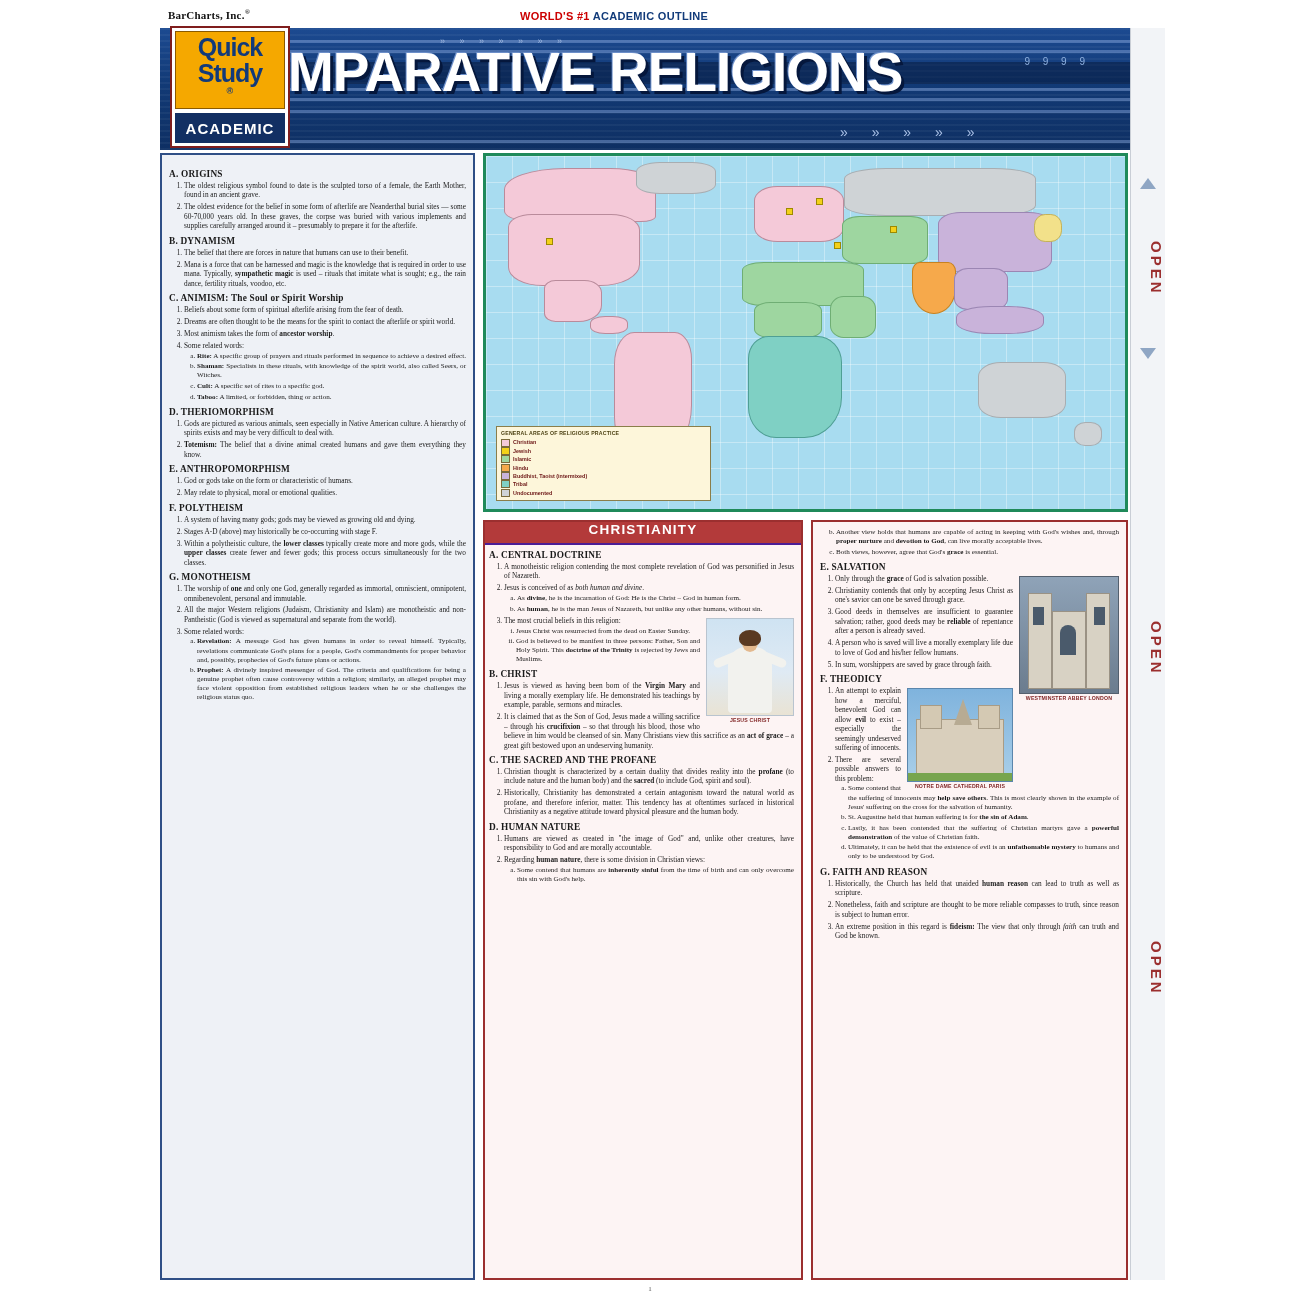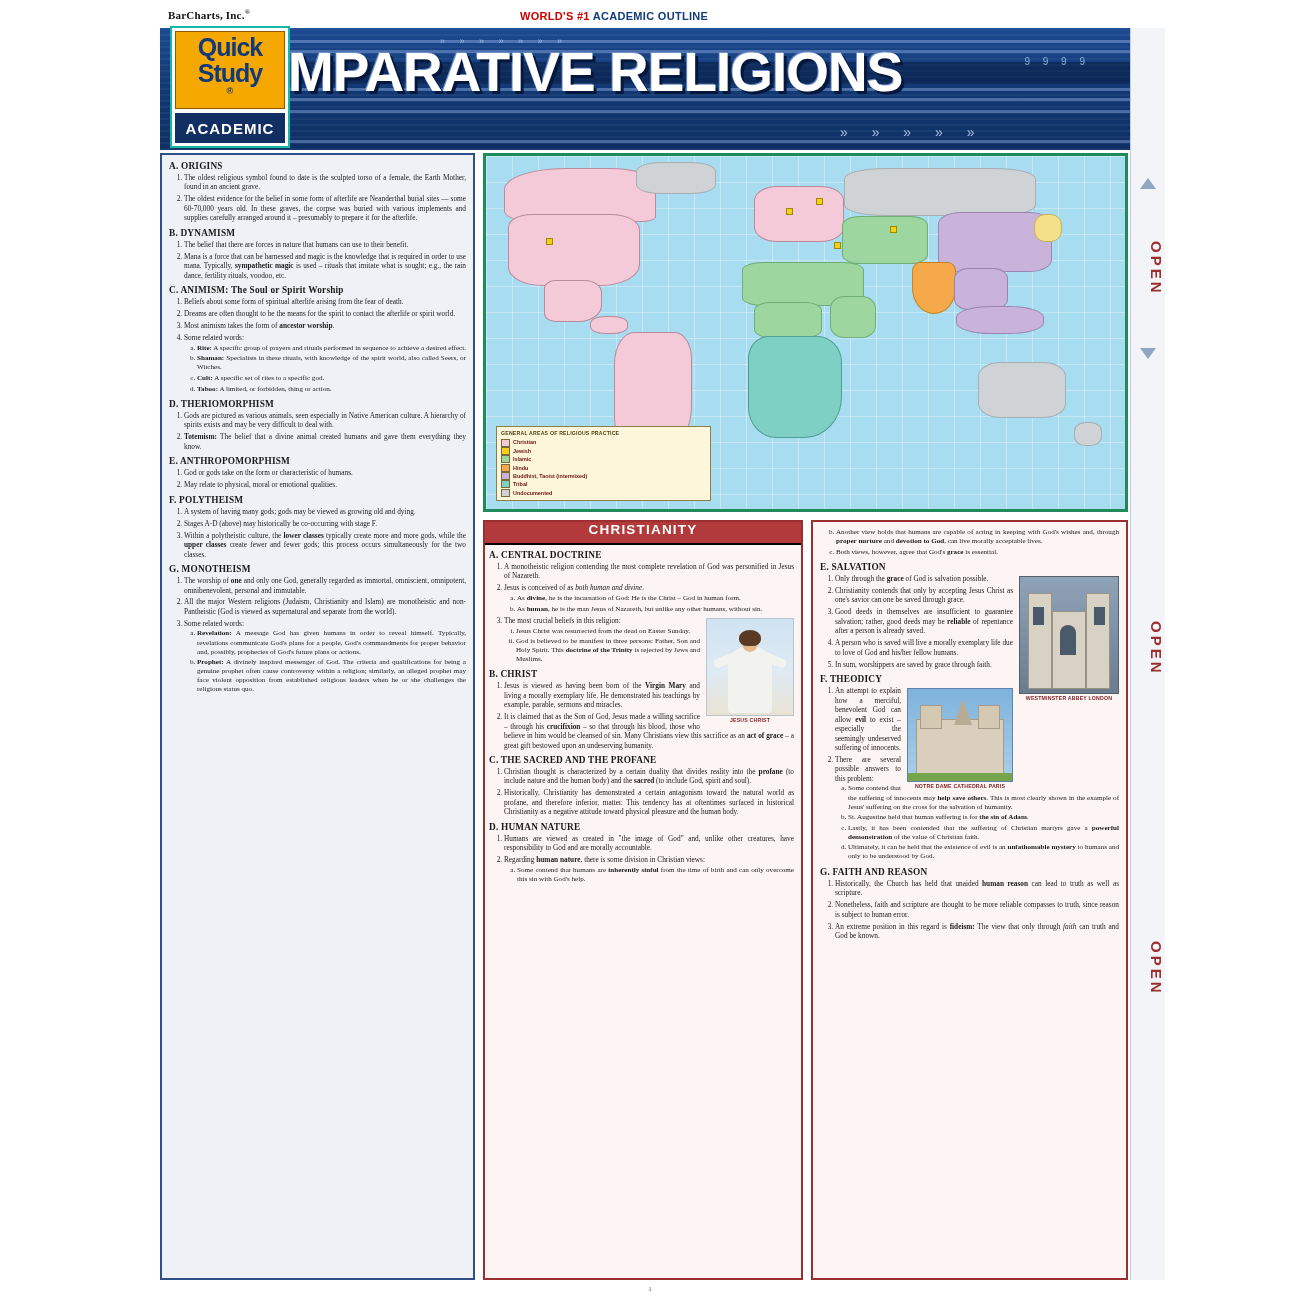--- a/index.html
+++ b/index.html
@@ -24,21 +24,21 @@
   .title{position:absolute;left:150px;top:40px;width:810px;text-align:center;
     font-family:"Liberation Sans",sans-serif;font-weight:bold;font-size:55px;letter-spacing:-1px;
     color:#ffffff;text-shadow:3px 3px 0 #05173c, -1px -1px 0 #6d8fc9;}
   .subtitle{position:absolute;left:150px;top:132px;width:810px;text-align:center;
     font-family:"Liberation Sans",sans-serif;font-weight:bold;font-size:13px;letter-spacing:3px;color:#16406f;}
   .hdr-marks{position:absolute;top:8px;left:280px;font-family:"Liberation Sans",sans-serif;font-size:9px;color:#9fb8e0;letter-spacing:6px;}
   .hdr-marks2{position:absolute;top:96px;left:680px;font-family:"Liberation Sans",sans-serif;font-size:14px;color:#a9c0e6;letter-spacing:10px;}
   .hdr-code{position:absolute;top:28px;right:40px;font-family:"Liberation Sans",sans-serif;font-size:10px;color:#8fb0de;letter-spacing:5px;text-align:right;}
 
   
-  .logo{position:absolute;left:170px;top:26px;width:120px;height:122px;background:#ffffff;border:2px solid #14b8a6;box-sizing:border-box;}
+  .logo{position:absolute;left:170px;top:26px;width:120px;height:122px;background:#ffffff;border:2px solid #7f1d1d;box-sizing:border-box;}
   .logo .qs{position:absolute;left:3px;top:3px;right:3px;height:78px;background:#f5a800;border:1px solid #8a5a00;box-sizing:border-box;}
   .logo .qs div{text-align:center;font-family:"Liberation Sans",sans-serif;font-weight:bold;color:#123a7a;line-height:1.02;}
   .logo .qs .l1{font-size:25px;margin-top:3px;letter-spacing:-1px;}
   .logo .qs .l2{font-size:25px;letter-spacing:-1px;}
   .logo .qs .l3{font-size:9px;letter-spacing:.5px;margin-top:1px;}
   .logo .acad{position:absolute;left:3px;bottom:3px;right:3px;height:30px;background:#122f63;color:#fff;
     font-family:"Liberation Sans",sans-serif;font-weight:bold;font-size:15px;letter-spacing:1px;
     display:flex;align-items:center;justify-content:center;}
 
   
@@ -48,21 +48,21 @@
   .spine .arrow{position:absolute;left:9px;width:0;height:0;border-left:8px solid transparent;border-right:8px solid transparent;}
   .spine .arrow.up{border-bottom:11px solid #8fa6c4;}
   .spine .arrow.down{border-top:11px solid #8fa6c4;}
 
   
   .col-left{position:absolute;left:160px;top:153px;width:315px;height:1127px;
     background:#eef1f6;border:2px solid #2f4f86;box-sizing:border-box;}
   .col-left .bar{height:22px;background:#3f76b5;border-bottom:2px solid #2f4f86;}
   .col-left .bar span{display:block;text-align:center;color:#fff;font-family:"Liberation Sans",sans-serif;
     font-weight:bold;font-size:13.5px;letter-spacing:.6px;}
-  .lc-body{padding:5px 7px 6px 7px;}
+  .lc-body{padding:5px 7px 6px 7px;margin-top:8px;}
 
   
   .map-panel{position:absolute;left:483px;top:153px;width:645px;height:359px;border:3px solid #1f8a5a;background:#bfe4f5;box-sizing:border-box;overflow:hidden;}
   .ocean{position:absolute;inset:0;background:#a8dcf0;}
   .grid{position:absolute;inset:0;
     background-image:
       repeating-linear-gradient(90deg, rgba(255,255,255,.35) 0 1px, rgba(0,0,0,0) 1px 26px),
       repeating-linear-gradient(180deg, rgba(255,255,255,.35) 0 1px, rgba(0,0,0,0) 1px 26px);}
   .land{position:absolute;background:#f4c9d8;border:1px solid #b98b9b;}
   .land.gray{background:#cfd3d6;border-color:#a8adb1;}
@@ -74,21 +74,21 @@
   .dot{position:absolute;width:5px;height:5px;background:#f3d11a;border:1px solid #9d8a00;}
   .legend{position:absolute;left:10px;bottom:8px;width:205px;background:#fdf6da;border:1px solid #8a7e4a;padding:3px 4px;}
   .legend .lt{font-family:"Liberation Sans",sans-serif;font-size:5.2px;font-weight:bold;color:#4a3f10;letter-spacing:.2px;margin-bottom:2px;}
   .legend ul{list-style:none;margin:0;padding:0;}
   .legend li{display:flex;align-items:center;font-family:"Liberation Sans",sans-serif;font-size:5.4px;color:#6b1414;font-weight:bold;line-height:1.55;}
   .legend i{width:7px;height:6px;display:inline-block;margin-right:3px;border:1px solid #7a6a3a;}
 
   
   .col-mid{position:absolute;left:483px;top:520px;width:320px;height:760px;background:#fdf4f4;border:2px solid #9b2f2f;box-sizing:border-box;}
   .col-right{position:absolute;left:811px;top:520px;width:317px;height:760px;background:#fdf4f4;border:2px solid #9b2f2f;box-sizing:border-box;}
-  .col-mid .bar{height:21px;background:#b33a3a;border-bottom:2px solid #000000;}
+  .col-mid .bar{height:21px;background:#b33a3a;border-bottom:2px solid #4c1d95;}
   .col-mid .bar span{display:block;text-align:center;color:#fff;font-family:"Liberation Sans",sans-serif;font-weight:bold;font-size:13.5px;letter-spacing:1.2px;}
   .mc-body{padding:4px 7px 6px 4px;}
   .rc-body{padding:5px 7px 6px 7px;}
 
   
   .h{font-family:"Liberation Serif",serif;font-weight:bold;font-size:9.3px;letter-spacing:.2px;margin:5px 0 2px 0;}
   .h.first{margin-top:1px;}
   ol.lv1{margin:0 0 0 15px;padding:0;}
   ol.lv1>li{font-size:7.3px;line-height:1.3;text-align:justify;margin-bottom:2.5px;}
   ol.lv2{margin:1px 0 1px 13px;padding:0;list-style-type:lower-alpha;}

